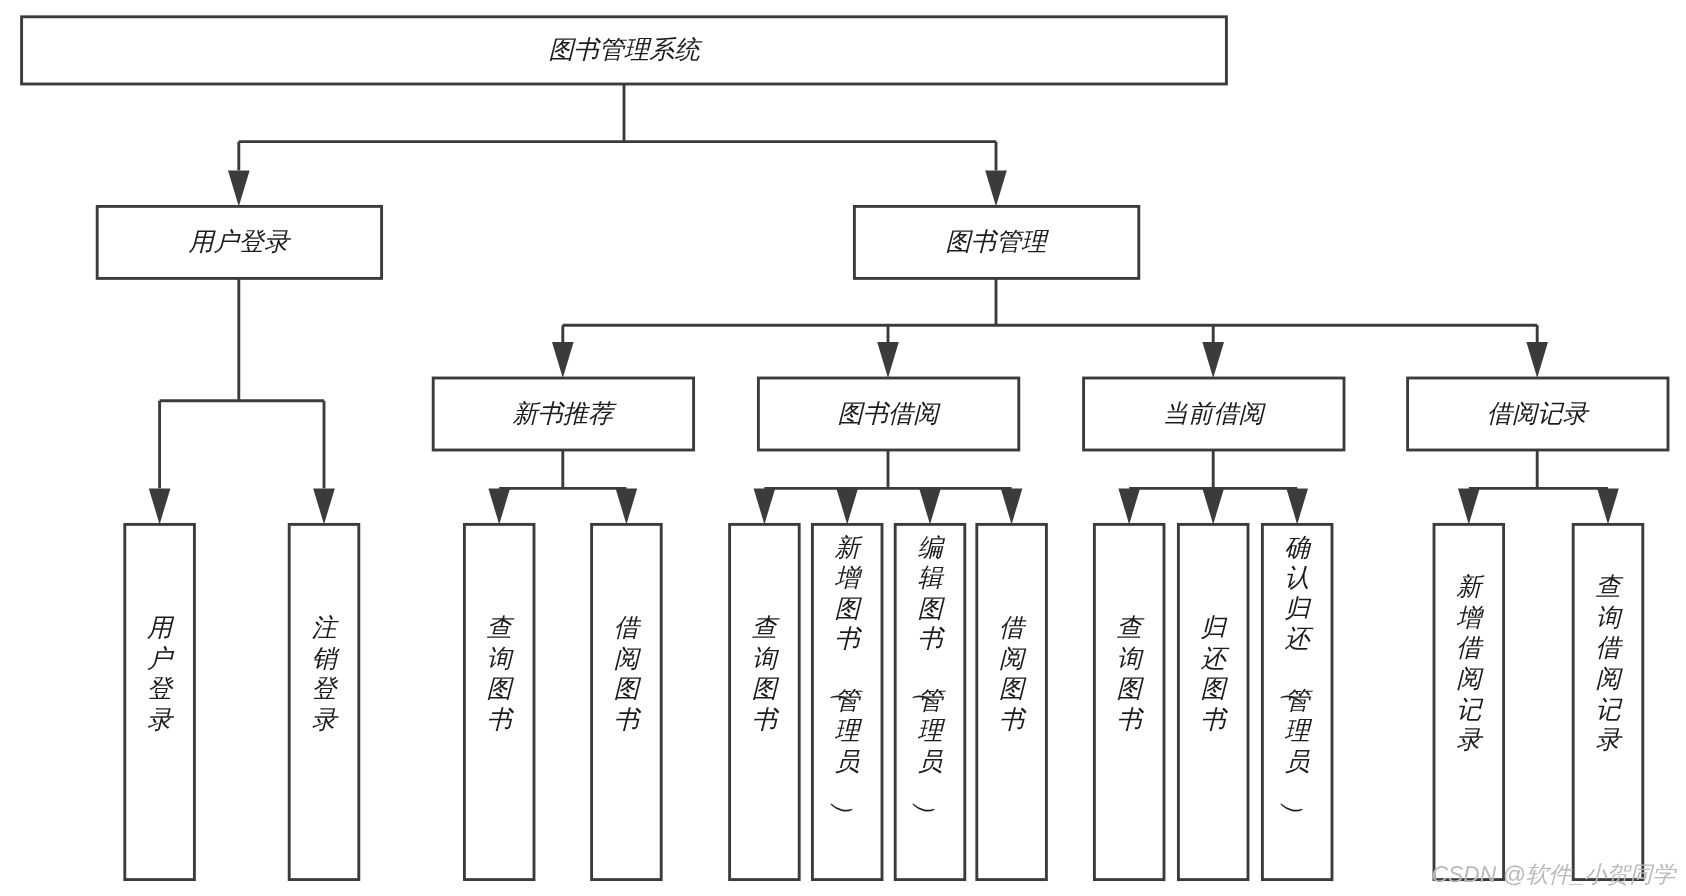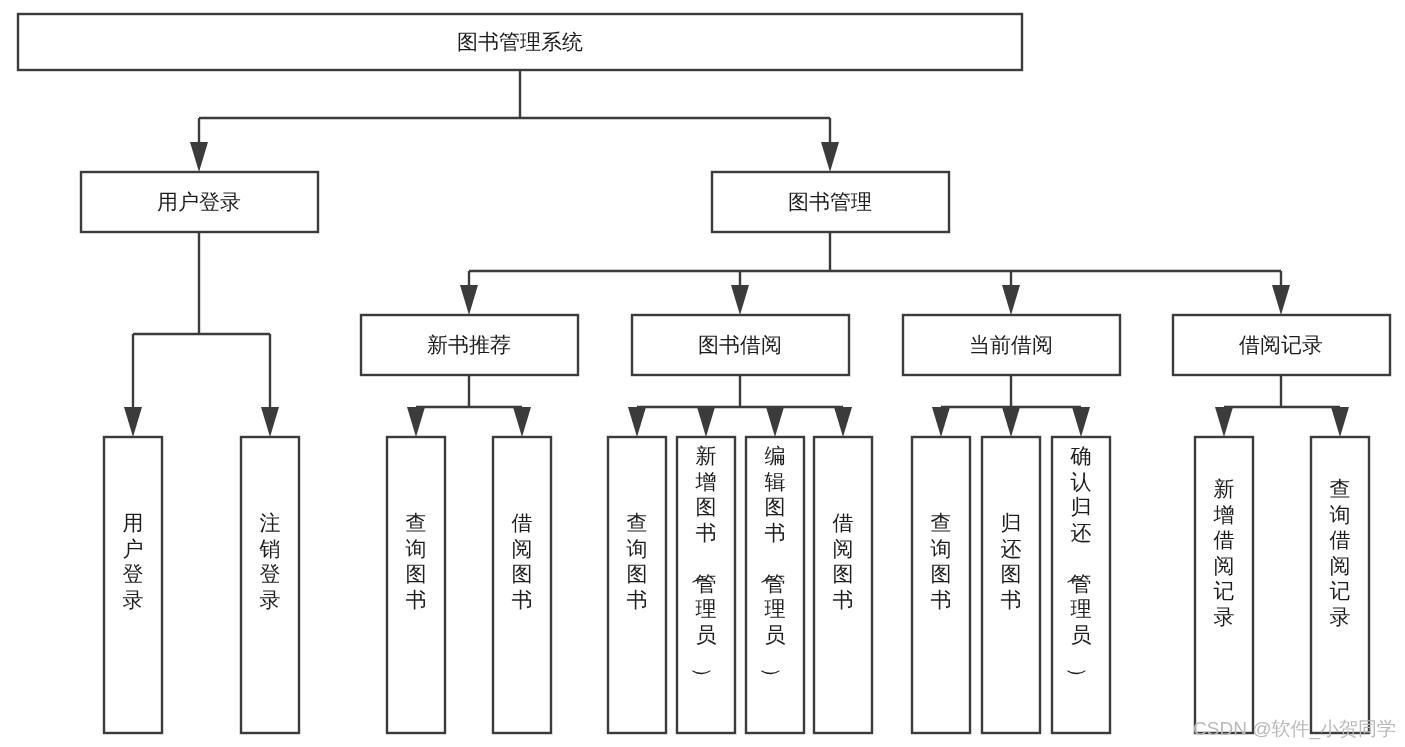--- a/index.html
+++ b/index.html
@@ -11,20 +11,21 @@
     width: 1405px;
     height: 747px;
     font-family: "Liberation Sans", "DejaVu Sans", sans-serif;
     overflow: hidden;
     position: relative;
   }
   #diagram-root {
     position: relative;
     width: 1405px;
     height: 747px;
+    font-style: italic;
   }
   svg.diagram-canvas {
     position: absolute;
     left: 0;
     top: 0;
     width: 1405px;
     height: 747px;
   }
   .node-box {
     fill: #ffffff;

